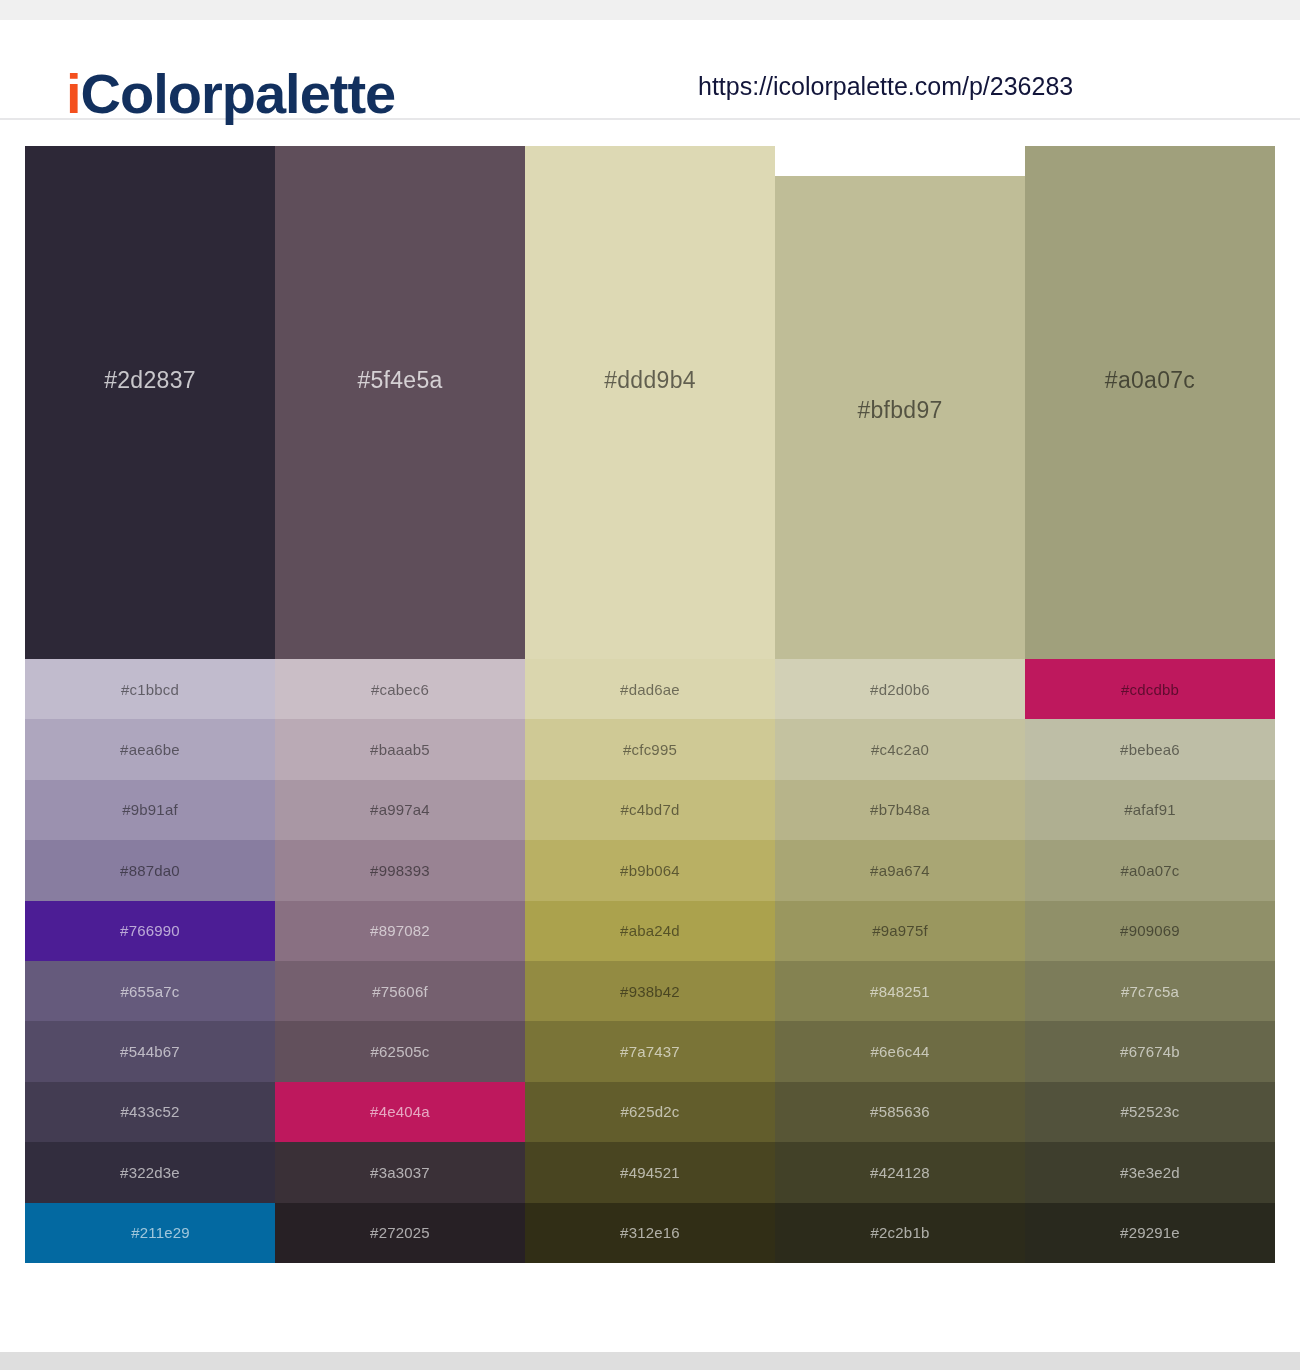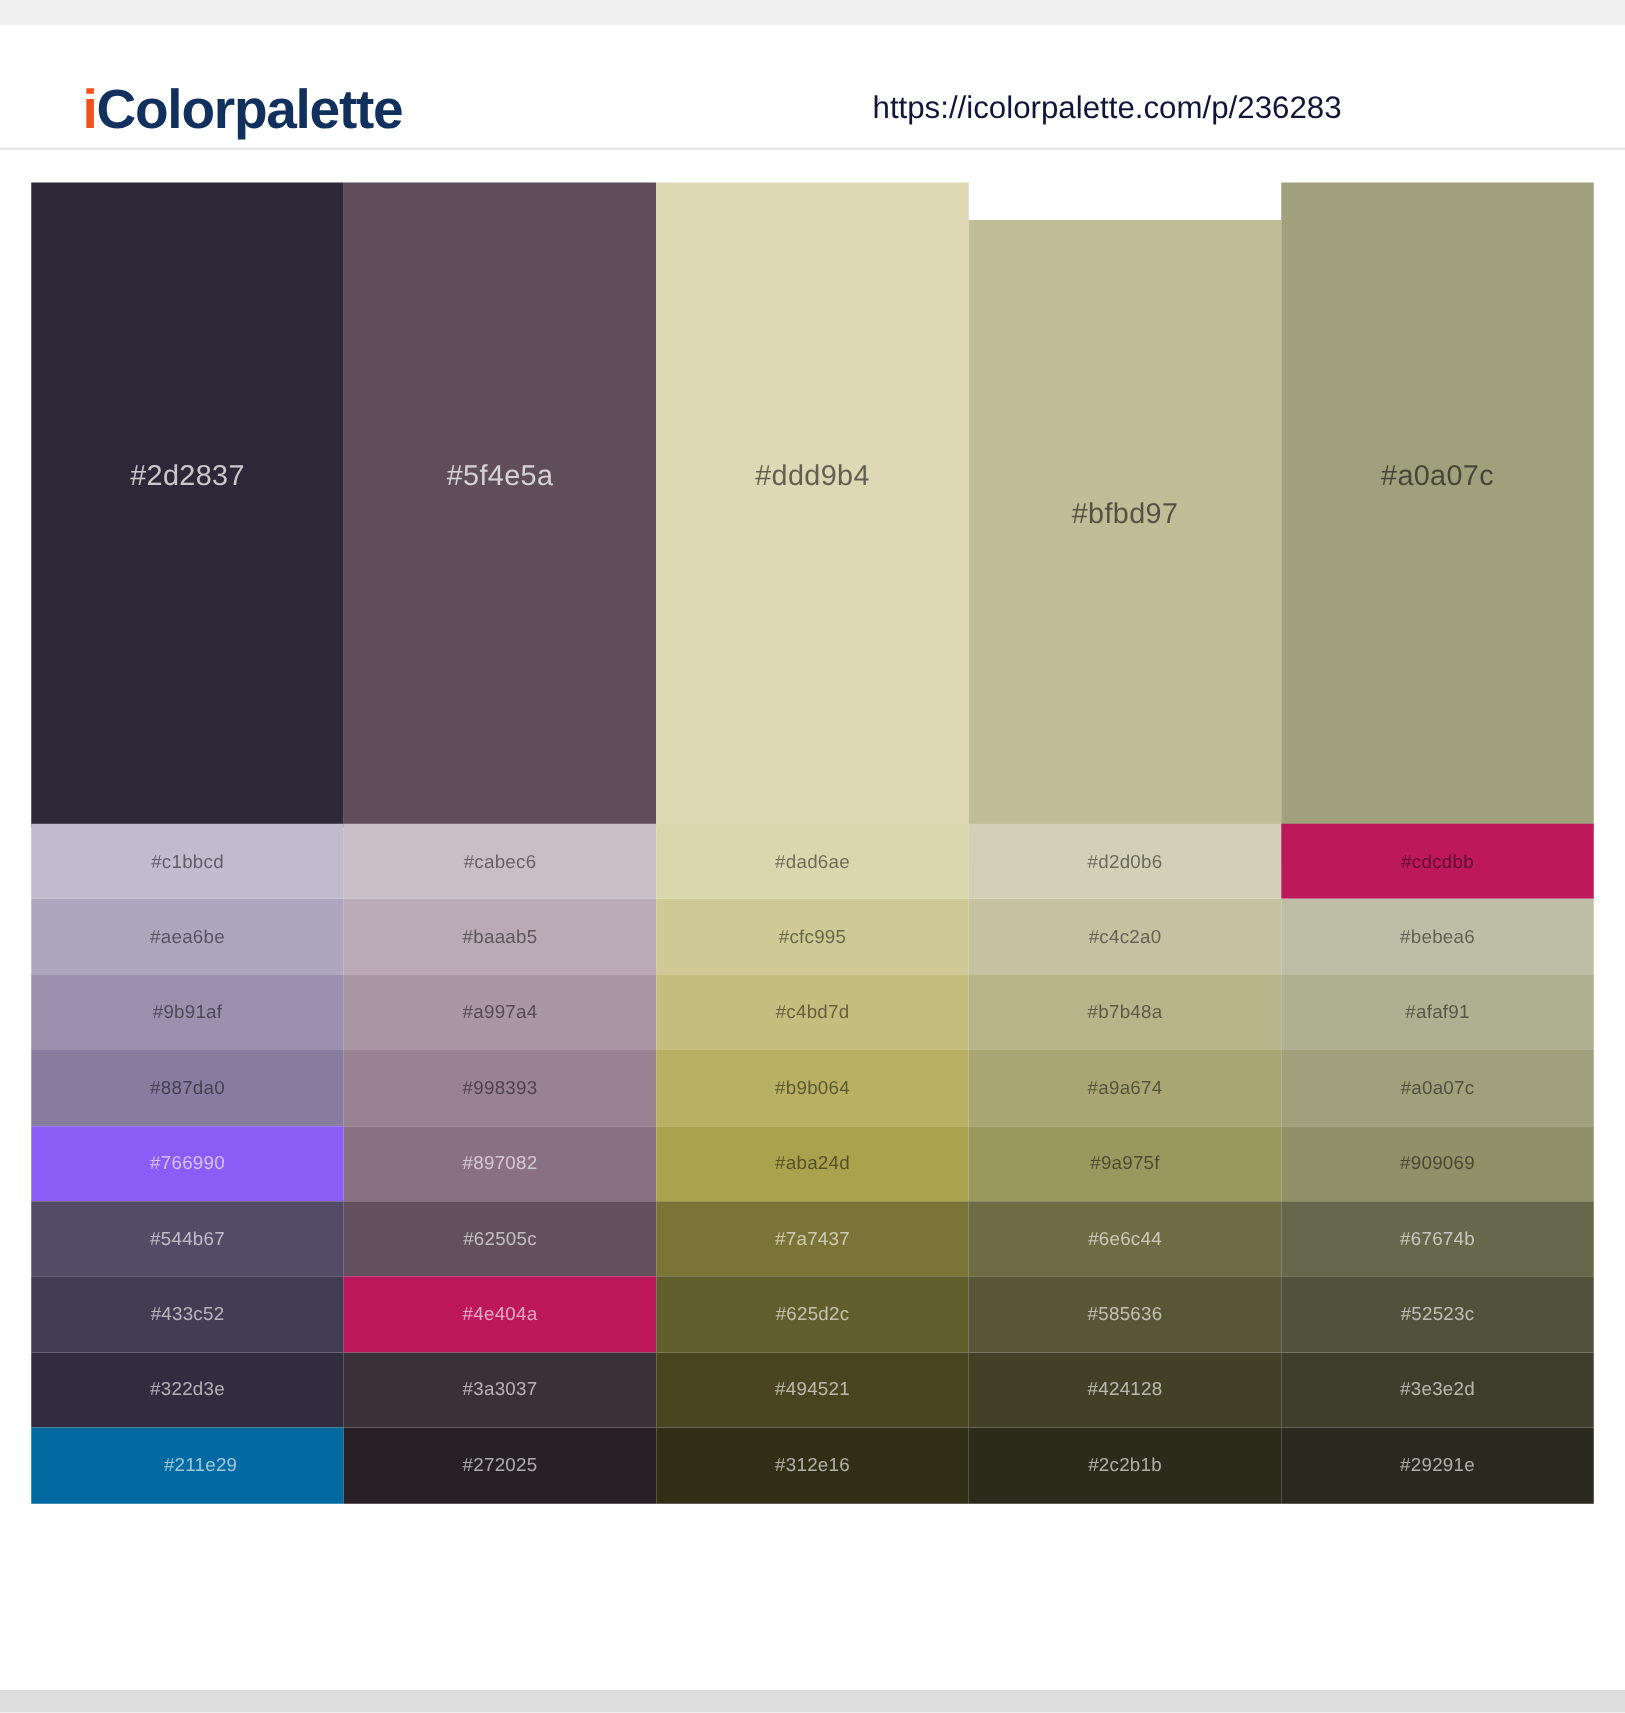--- a/index.html
+++ b/index.html
@@ -31,21 +31,21 @@
     width: 1300px;
     height: 100px;
     background: #ffffff;
     border-bottom: 2px solid #e7e7e9;
     box-sizing: border-box;
   }
   .logo {
     position: absolute;
     left: 66px;
     top: 46px;
-    font-size: 44px;
+    font-size: 56px;
     font-weight: bold;
     letter-spacing: -1px;
     line-height: 1;
     white-space: nowrap;
   }
   .logo .logo-i { color: #f4501e; }
   .logo .logo-rest { color: #12305e; }
 
   .page-url {
     position: absolute;
@@ -173,25 +173,32 @@
       <div class="shade-cell light" style="background: rgb(175, 175, 145);">#afaf91</div>
     </div>
     <div class="shade-row">
       <div class="shade-cell light" style="background: rgb(136, 125, 160);">#887da0</div>
       <div class="shade-cell light" style="background: rgb(153, 131, 147);">#998393</div>
       <div class="shade-cell light" style="background: rgb(185, 176, 100);">#b9b064</div>
       <div class="shade-cell light" style="background: rgb(169, 166, 116);">#a9a674</div>
       <div class="shade-cell light" style="background: rgb(160, 160, 124);">#a0a07c</div>
     </div>
     <div class="shade-row">
-      <div class="shade-cell dark" style="background: #8b5cf6;">#766990</div>
+      <div class="shade-cell dark" style="background: #4c1d95;">#766990</div>
       <div class="shade-cell dark" style="background: rgb(137, 112, 130);">#897082</div>
       <div class="shade-cell light" style="background: rgb(171, 162, 77);">#aba24d</div>
       <div class="shade-cell light" style="background: rgb(154, 151, 95);">#9a975f</div>
       <div class="shade-cell light" style="background: rgb(144, 144, 105);">#909069</div>
+    </div>
+    <div class="shade-row">
+      <div class="shade-cell dark" style="background: rgb(101, 90, 124);">#655a7c</div>
+      <div class="shade-cell dark" style="background: rgb(117, 96, 111);">#75606f</div>
+      <div class="shade-cell light" style="background: rgb(147, 139, 66);">#938b42</div>
+      <div class="shade-cell dark" style="background: rgb(132, 130, 81);">#848251</div>
+      <div class="shade-cell dark" style="background: rgb(124, 124, 90);">#7c7c5a</div>
     </div>
     <div class="shade-row">
       <div class="shade-cell dark" style="background: rgb(84, 75, 103);">#544b67</div>
       <div class="shade-cell dark" style="background: rgb(98, 80, 92);">#62505c</div>
       <div class="shade-cell dark" style="background: rgb(122, 116, 55);">#7a7437</div>
       <div class="shade-cell dark" style="background: rgb(110, 108, 68);">#6e6c44</div>
       <div class="shade-cell dark" style="background: rgb(103, 103, 75);">#67674b</div>
     </div>
     <div class="shade-row">
       <div class="shade-cell dark" style="background: rgb(67, 60, 82);">#433c52</div>

